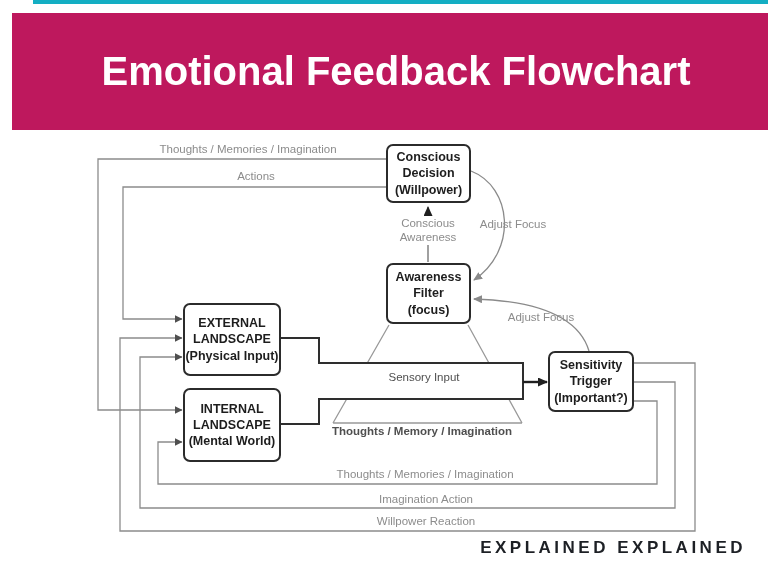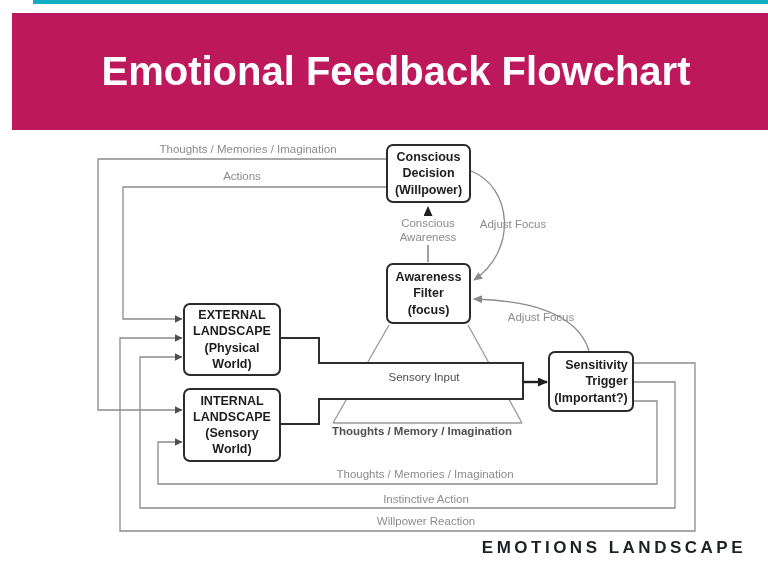--- a/index.html
+++ b/index.html
@@ -18,28 +18,28 @@
 
   
   .node{background:#fff;border:2px solid #2b2b2b;border-radius:7px;
       display:flex;align-items:center;justify-content:center;text-align:center;
       font-weight:bold;font-size:12.5px;line-height:1.3;color:#1d1d1d;
       white-space:pre-line;box-sizing:border-box;}
   #n-conscious{left:386px;top:144px;width:85px;height:59px;}
   #n-filter   {left:386px;top:263px;width:85px;height:61px;}
   #n-external {left:183px;top:303px;width:98px;height:73px;}
   #n-internal {left:183px;top:388px;width:98px;height:74px;}
-  #n-trigger  {left:548px;top:351px;width:86px;height:61px;text-align:right;}
+  #n-trigger  {left:548px;top:351px;width:86px;height:61px;}
 
   
   .elabel{font-size:11.5px;color:#8c8c8c;white-space:nowrap;
       transform:translateX(-50%);text-align:center;}
   .elabel.dark{color:#4f4f4f;margin-top:24px;}
   #l-thoughts-top{left:248px;top:143px;}
-  #l-actions{left:242px;top:170px;}
+  #l-actions{left:256px;top:170px;}
   #l-conscious-awareness{left:428px;top:216px;text-align:center;white-space:pre-line;
       background:#fff;padding:0 3px;line-height:1.25;}
   #l-adjust-focus-top{left:513px;top:218px;}
   #l-adjust-focus-right{left:541px;top:311px;}
   #l-sensory-input{left:424px;top:347px;}
   #l-thoughts-middle{left:422px;top:401px;font-weight:bold;}
   #l-thoughts-bottom{left:425px;top:468px;}
   #l-instinctive{left:426px;top:493px;}
   #l-emotional{left:426px;top:515px;}
 
@@ -94,33 +94,33 @@
 </svg>
 
 <div class="abs node" id="n-conscious">Conscious
 Decision
 (Willpower)</div>
 <div class="abs node" id="n-filter">Awareness
 Filter
 (focus)</div>
 <div class="abs node" id="n-external">EXTERNAL
 LANDSCAPE
-(Physical World)</div>
+(Physical Input)</div>
 <div class="abs node" id="n-internal">INTERNAL
 LANDSCAPE
-(Sensory World)</div>
+(Mental World)</div>
 <div class="abs node" id="n-trigger">Sensitivity
 Trigger
 (Important?)</div>
 
 <div class="abs elabel" id="l-thoughts-top">Thoughts / Memories / Imagination</div>
 <div class="abs elabel" id="l-actions">Actions</div>
 <div class="abs elabel" id="l-conscious-awareness">Conscious
 Awareness</div>
 <div class="abs elabel" id="l-adjust-focus-top">Adjust Focus</div>
 <div class="abs elabel" id="l-adjust-focus-right">Adjust Focus</div>
 <div class="abs elabel dark" id="l-sensory-input">Sensory Input</div>
 <div class="abs elabel dark" id="l-thoughts-middle">Thoughts / Memory / Imagination</div>
 <div class="abs elabel" id="l-thoughts-bottom">Thoughts / Memories / Imagination</div>
-<div class="abs elabel" id="l-instinctive">Instinctive Action</div>
+<div class="abs elabel" id="l-instinctive">Imagination Action</div>
 <div class="abs elabel" id="l-emotional">Willpower Reaction</div>
 
-<div class="abs" id="brand">EMOTIONS LANDSCAPE</div>
+<div class="abs" id="brand">EXPLAINED EXPLAINED</div>
 
 </body></html>

